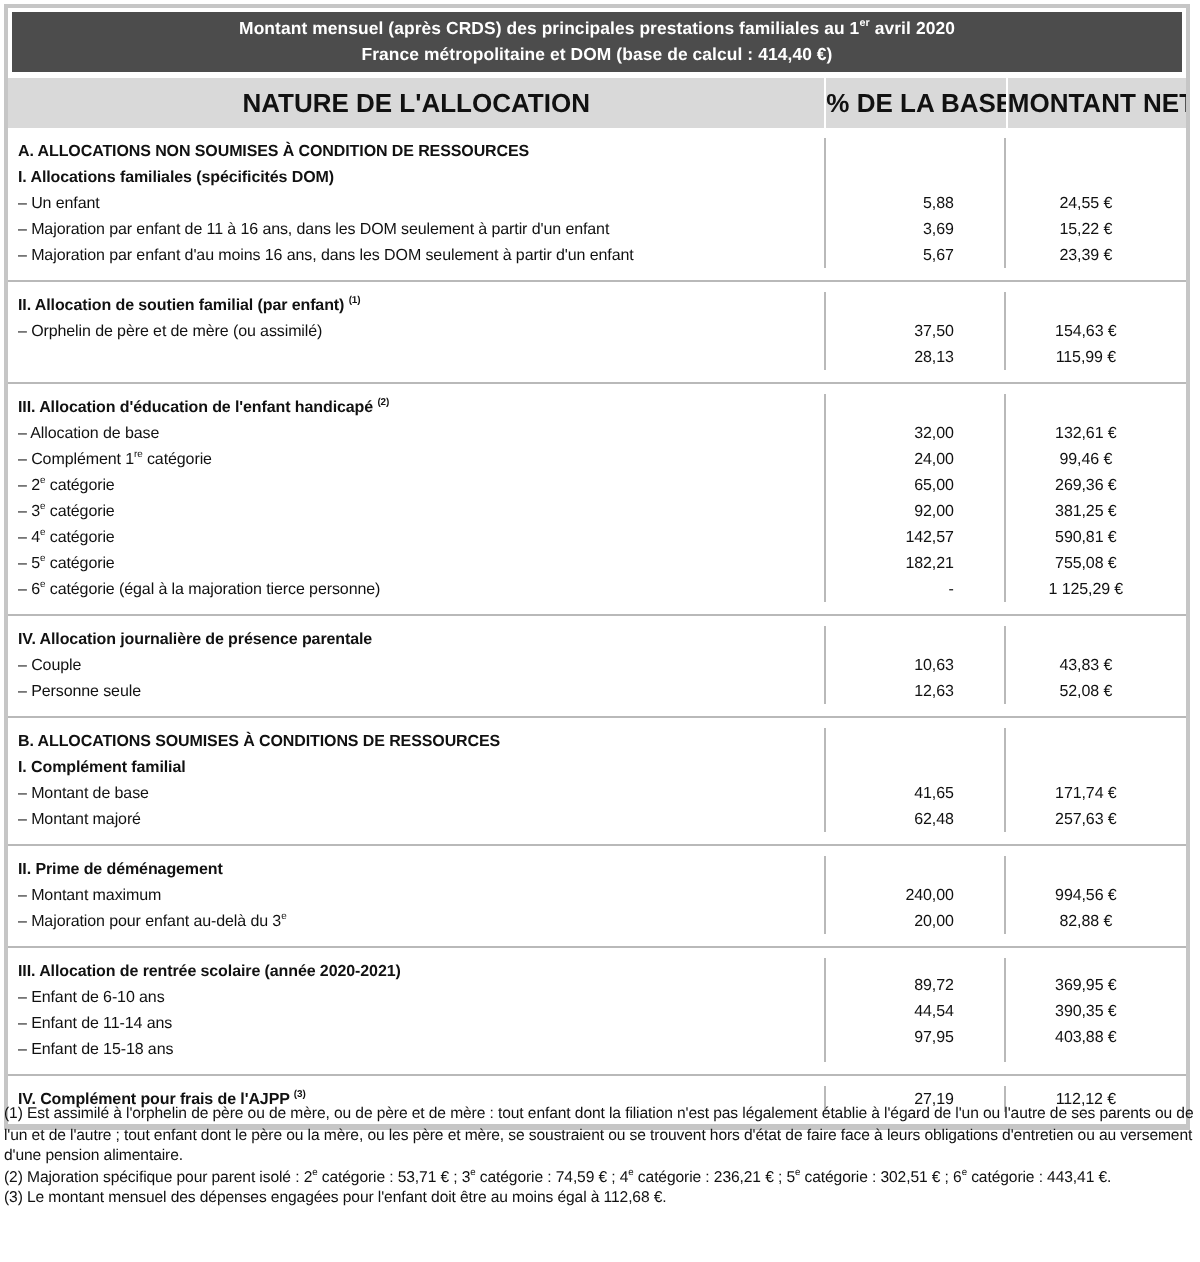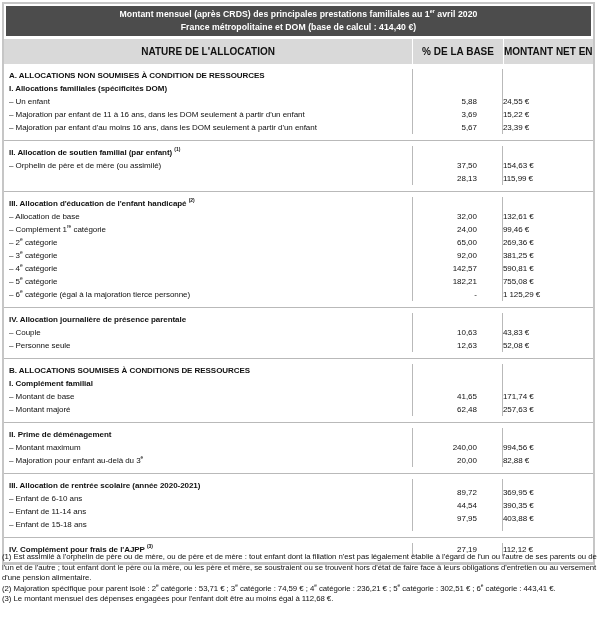--- a/index.html
+++ b/index.html
@@ -30,39 +30,39 @@
   }
   .title-line { font-size: 8.7px; font-weight: bold; line-height: 13px; letter-spacing: 0.05px; }
 
   sup { font-size: 62%; vertical-align: super; line-height: 0; }
 
   
   .col-header {
     display: flex; background: #d9d9d9; height: 25px; align-items: stretch;
   }
   .col-header .ch {
-    font-weight: bold; font-size: 10px; text-align: center; line-height: 25px;
+    font-weight: bold; font-size: 13px; text-align: center; line-height: 25px;
     white-space: nowrap; overflow: hidden;
   }
   .c1 { width: 69.3%; }
   .c2 { width: 15.4%; }
   .c3 { width: 15.3%; }
   .col-header .c2, .col-header .c3 { border-left: 1px solid #ffffff; }
 
   
   .tbody { background: #ffffff; }
   .section { display: flex; padding: 5px 0 6px 0; }
   .section + .section { border-top: 1px solid #b9b9b9; }
   .section .cell { display: flex; flex-direction: column; }
   .section .c1 { padding-left: 5px; padding-right: 4px; }
   .section .c2 {
     border-left: 1px solid #b9b9b9; border-right: 1px solid #b9b9b9;
     text-align: right; padding-right: 25px; padding-left: 21px;
   }
-  .section .c3 { text-align: left; padding-right: 10px; }
+  .section .c3 { text-align: center; padding-right: 10px; }
   .section.centered .c2, .section.centered .c3 { justify-content: center; }
   .line { height: 13px; line-height: 13px; font-size: 8px; white-space: nowrap; letter-spacing: -0.05px; }
   .line.bold { font-weight: bold; }
 
   
   .footnotes {
     position: absolute; left: 2px; top: 552px; width: 596px;
     font-size: 7.8px; line-height: 10.6px; letter-spacing: -0.05px;
     color: #111111; text-align: left;
   }

